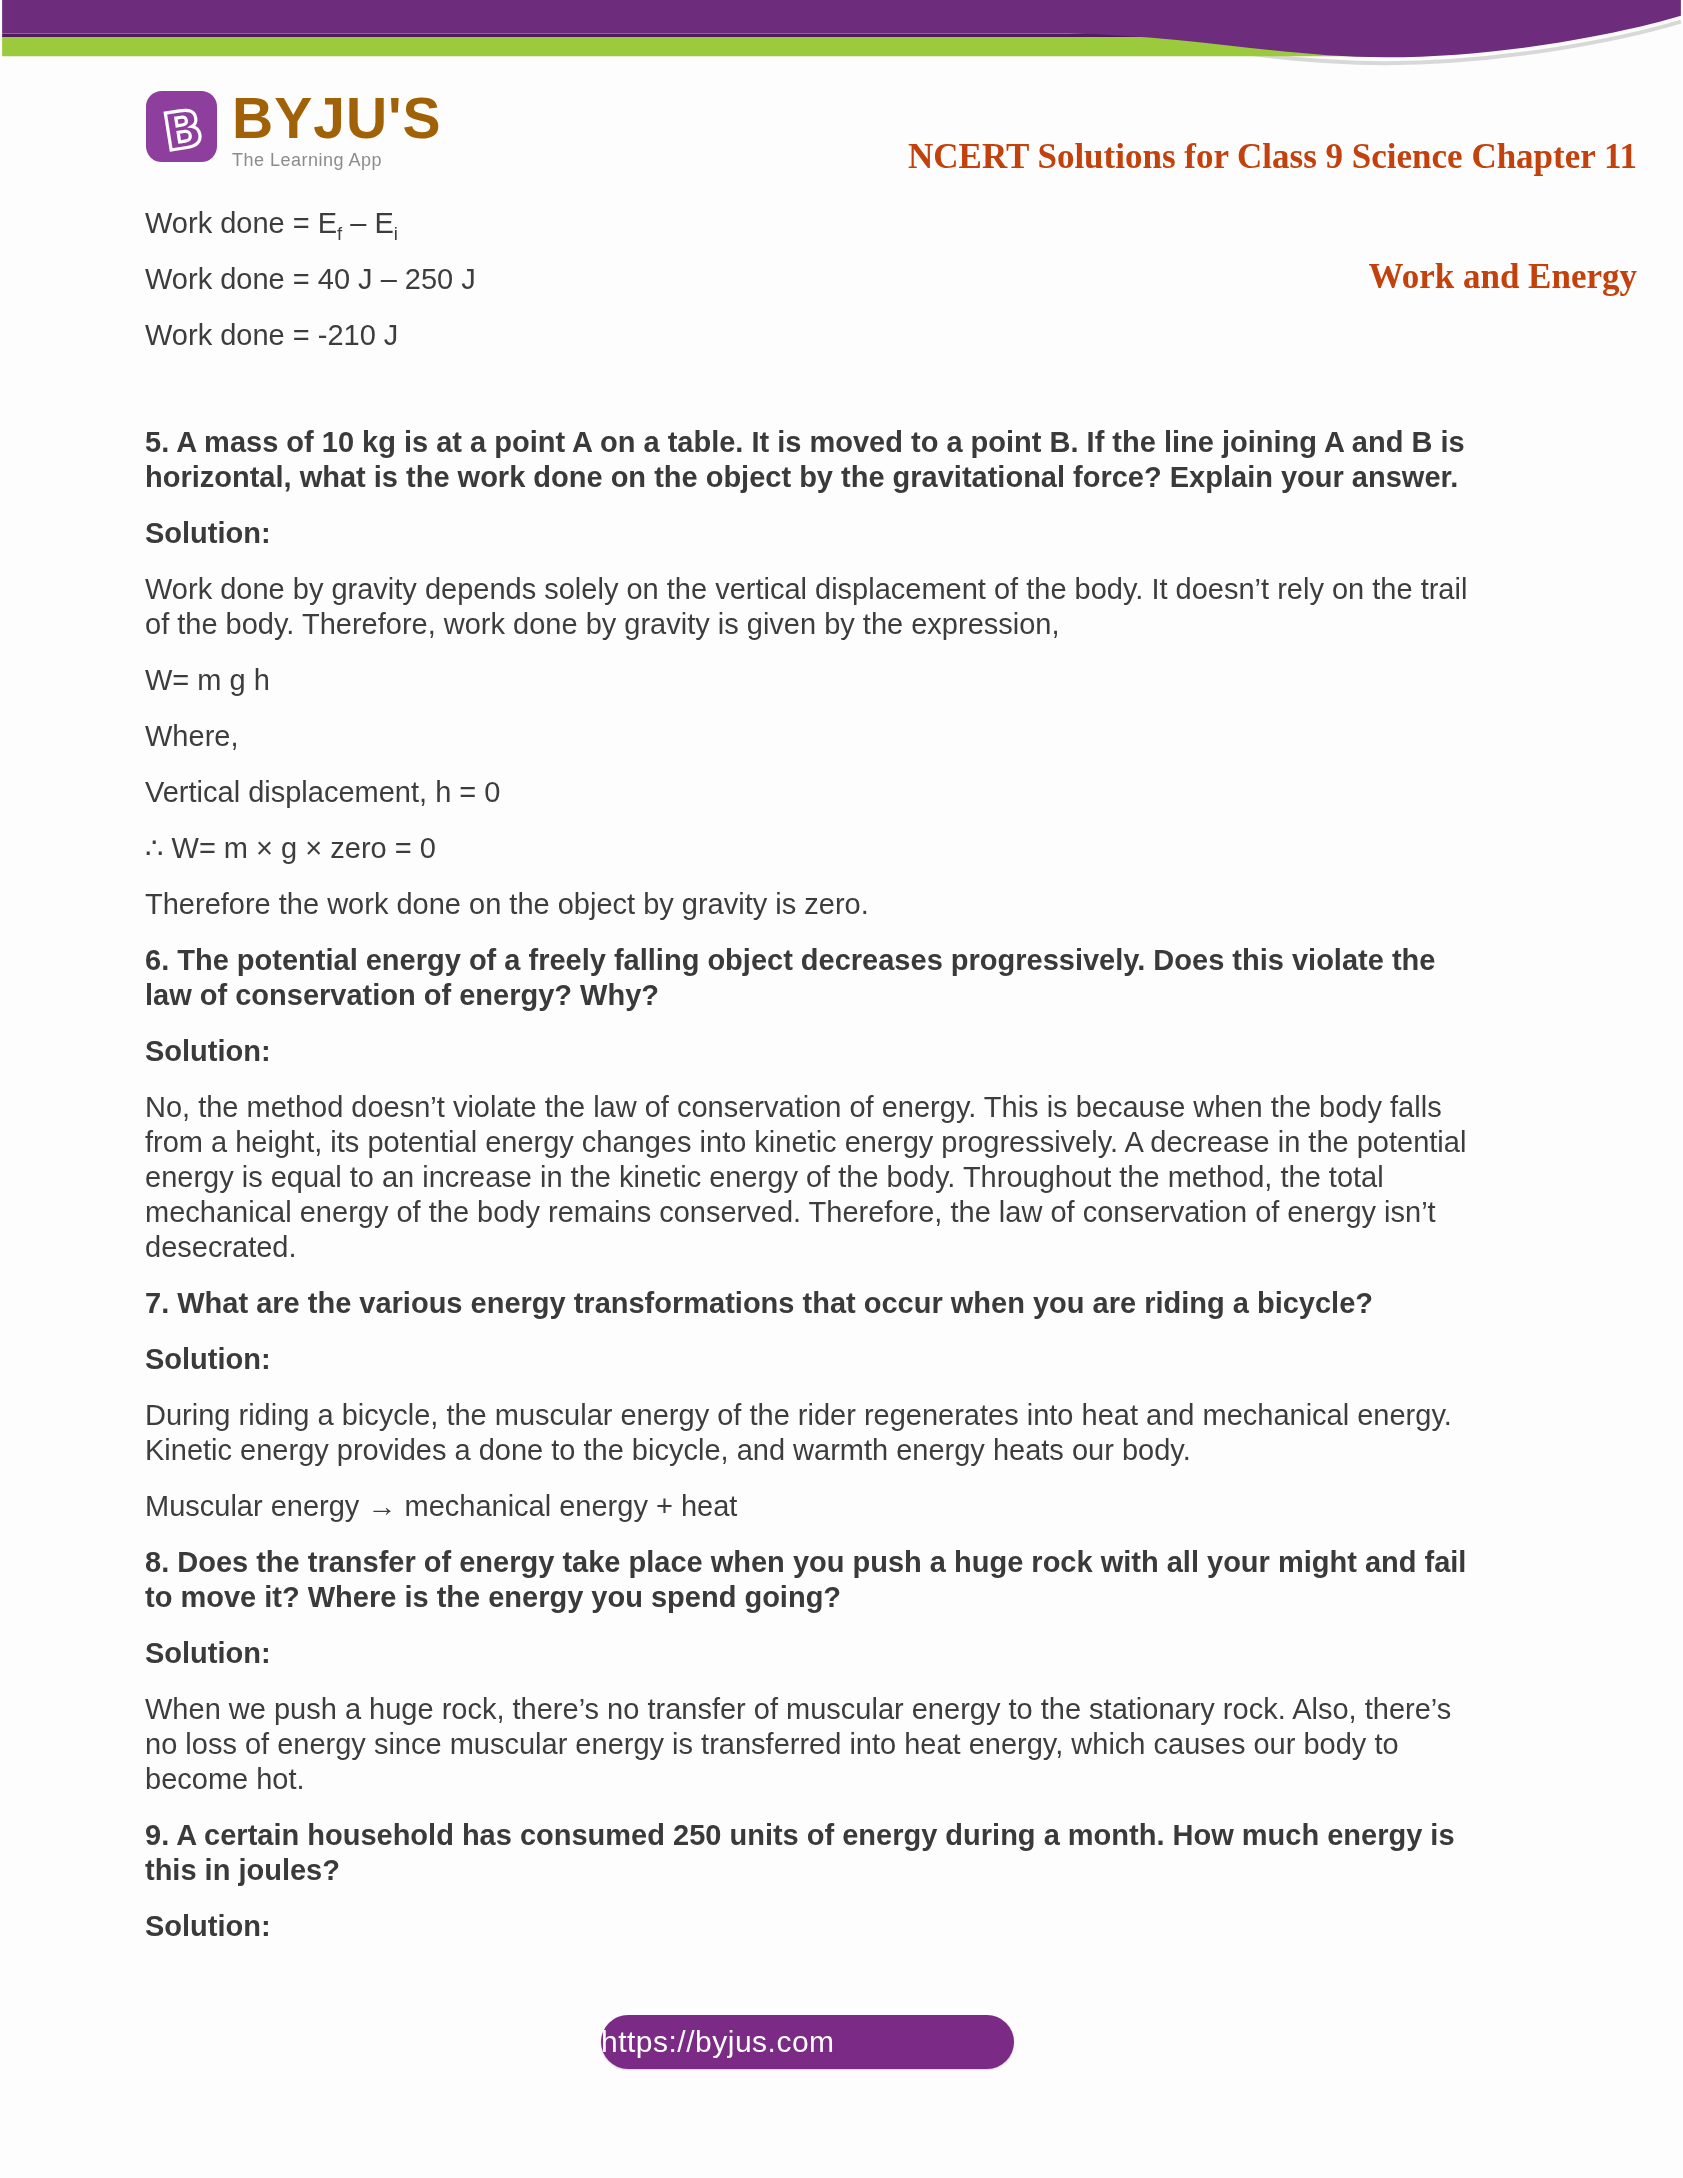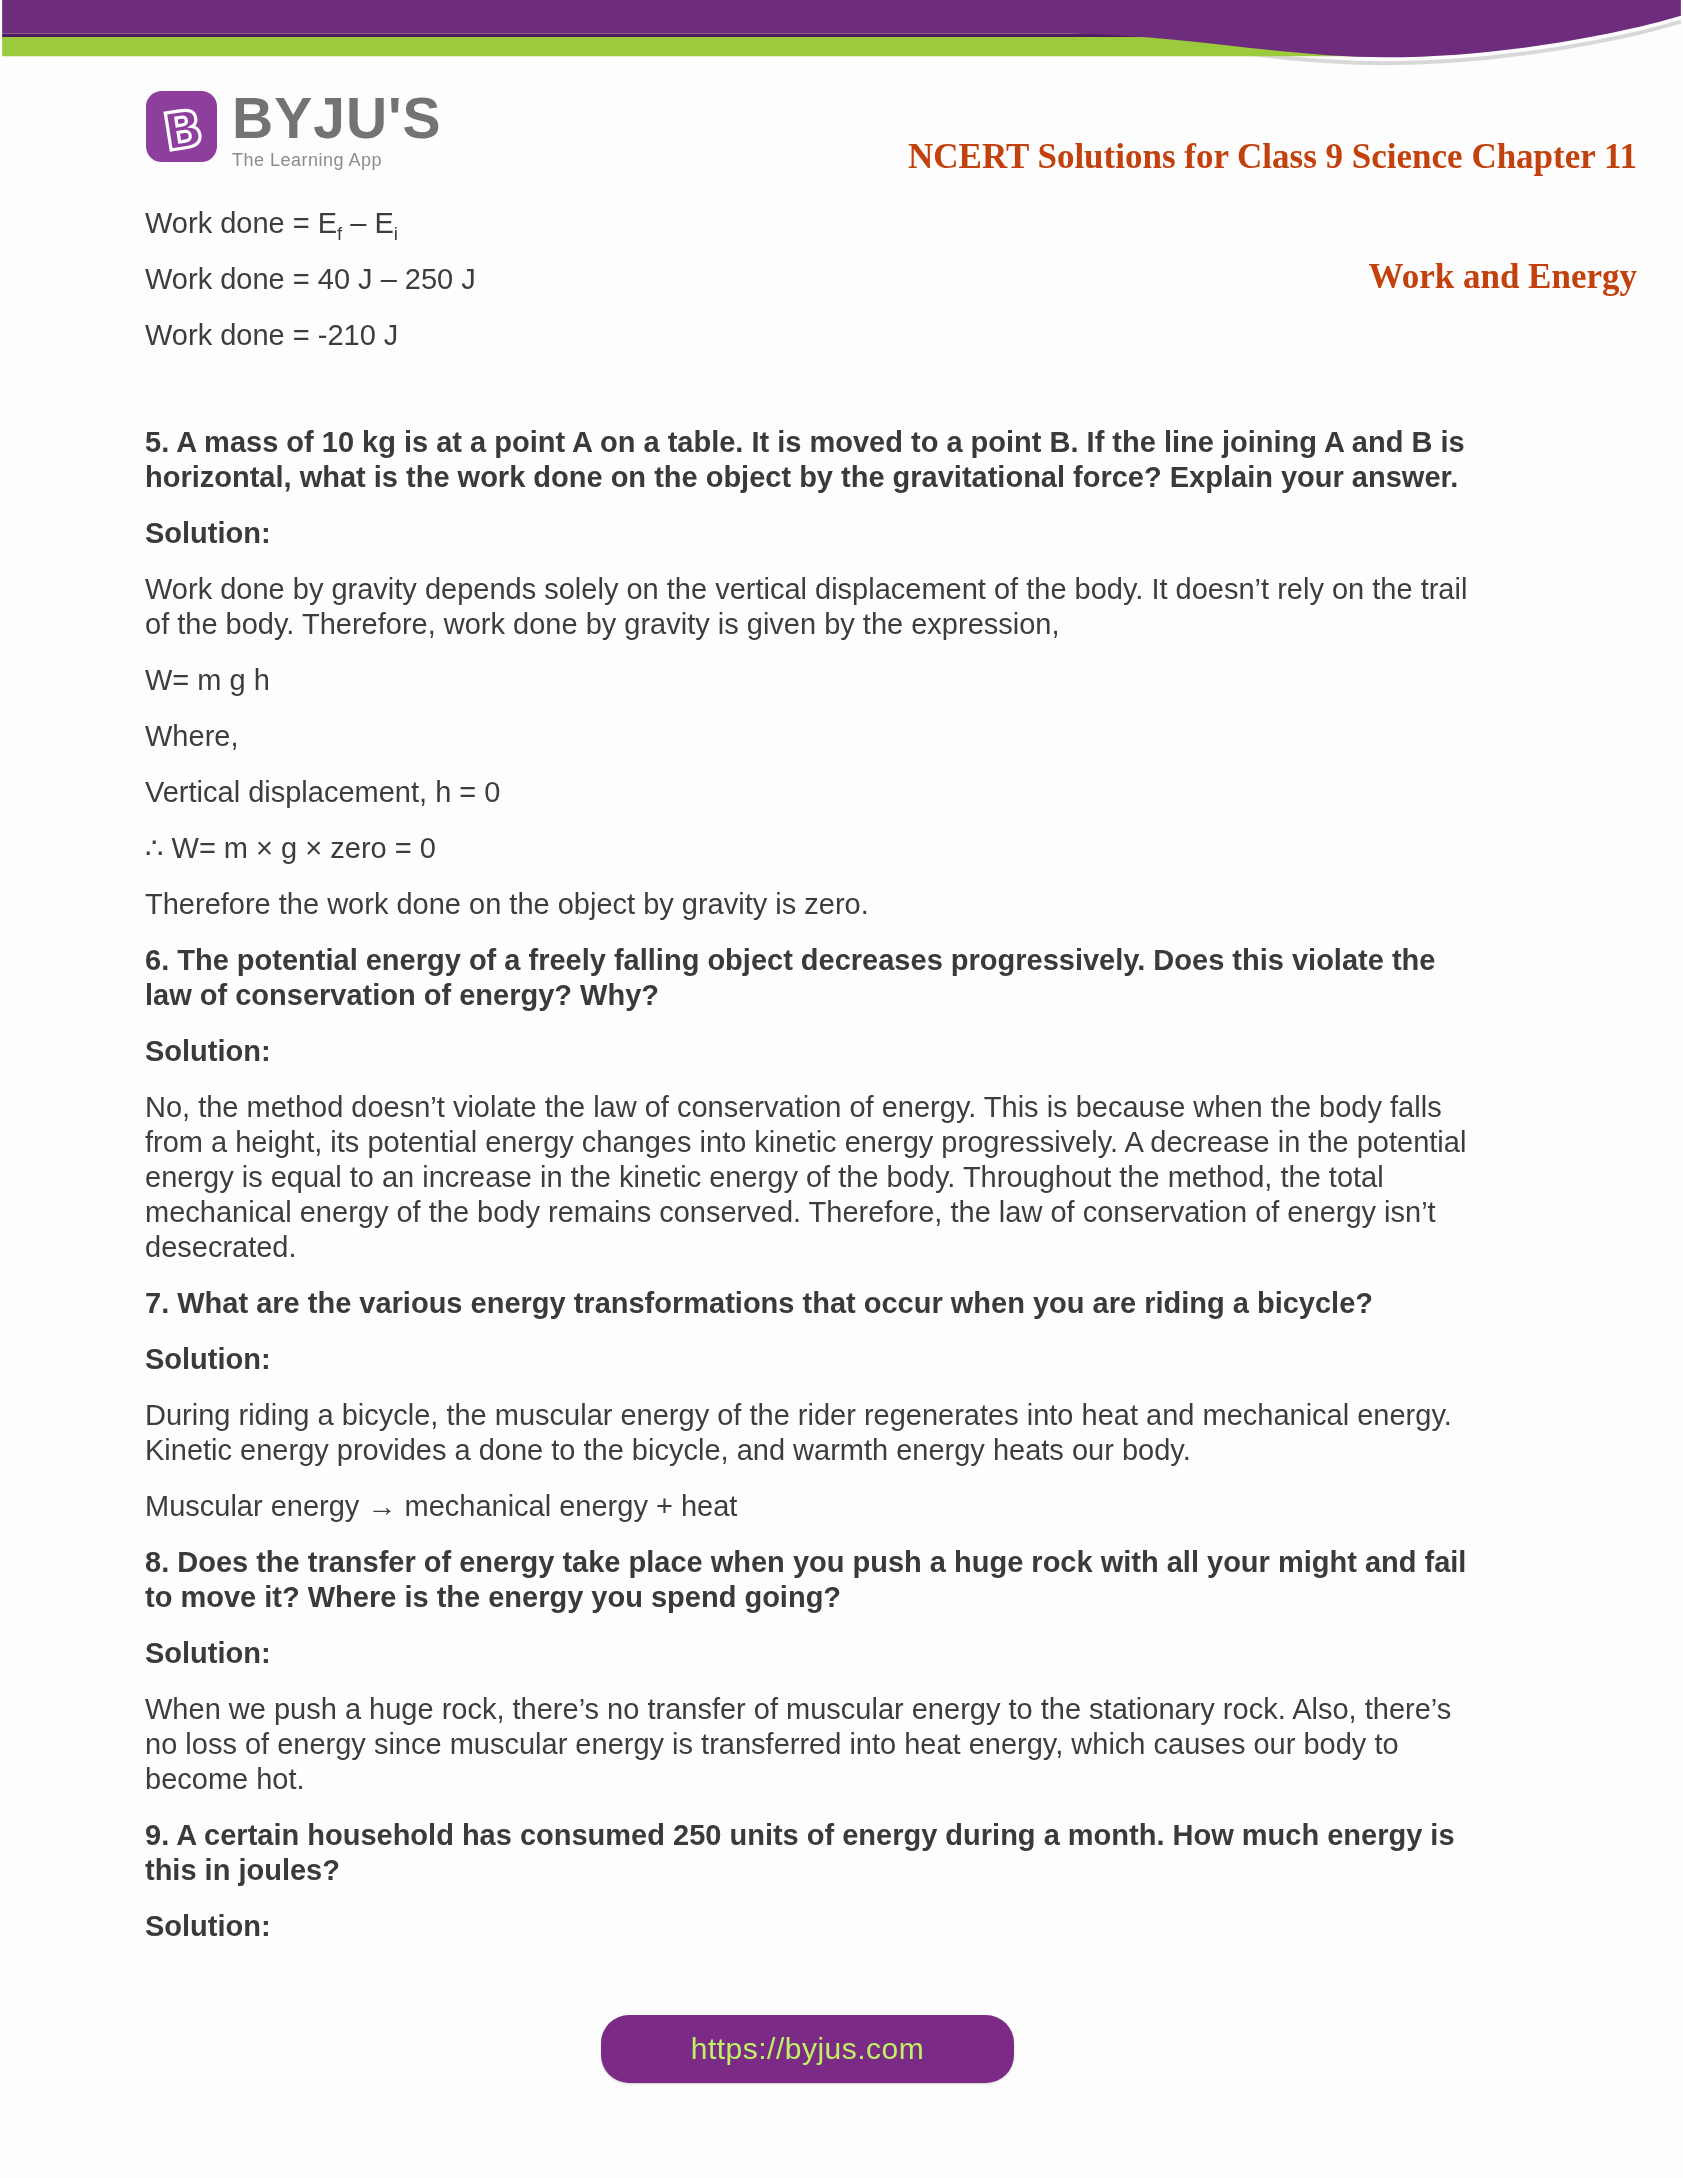--- a/index.html
+++ b/index.html
@@ -13,21 +13,21 @@
     font-family: "Liberation Sans", sans-serif;
   }
   
   .band-svg { position: absolute; top: 0; left: 0; display: block; }
 
   
   .logo { position: absolute; left: 145px; top: 89px; display: flex; align-items: flex-start; }
   .logo-icon { display: block; }
   .logo-textcol { margin-left: 14px; padding-top: 2px; }
   .logo-wordmark {
-    font-size: 57px; font-weight: 700; color: #737373;
+    font-size: 57px; font-weight: 700; color: #a16207;
     letter-spacing: 1px; line-height: 55px;
     font-family: "Liberation Sans", sans-serif;
   }
   .logo-tagline {
     font-size: 18px; color: #8c8c8c; letter-spacing: 0.5px;
     margin-top: 4px; font-weight: 400;
   }
 
   
   .doc-title {
@@ -45,25 +45,25 @@
   }
   .block { margin-bottom: 21px; }
   .block.first-question { margin-top: 72px; }
   .line { white-space: pre; }
   .question .line, .sol-label .line { font-weight: 700; color: #3a3a3a; }
   sub { font-size: 0.64em; line-height: 0; }
 
   
   .footer-pill {
     position: absolute; left: 601px; top: 2015px;
-    width: 413px; height: 68px;
+    width: 413px; height: 54px;
     background: #7b2a85;
     border-radius: 28px;
-    display: flex; align-items: center; justify-content: center;
-    color: #bef264; font-size: 30px; letter-spacing: 0.5px;
+    display: flex; align-items: center; 
+    color: #ffffff; font-size: 30px; letter-spacing: 0.5px;
     text-decoration: none;
     box-shadow: 0 1px 2px rgba(0,0,0,0.18);
   }
 </style>
 </head>
 <body>
 
 <div class="page">
 
   <svg class="band-svg" width="1683" height="79" viewBox="0 0 1700 80" aria-hidden="true">

